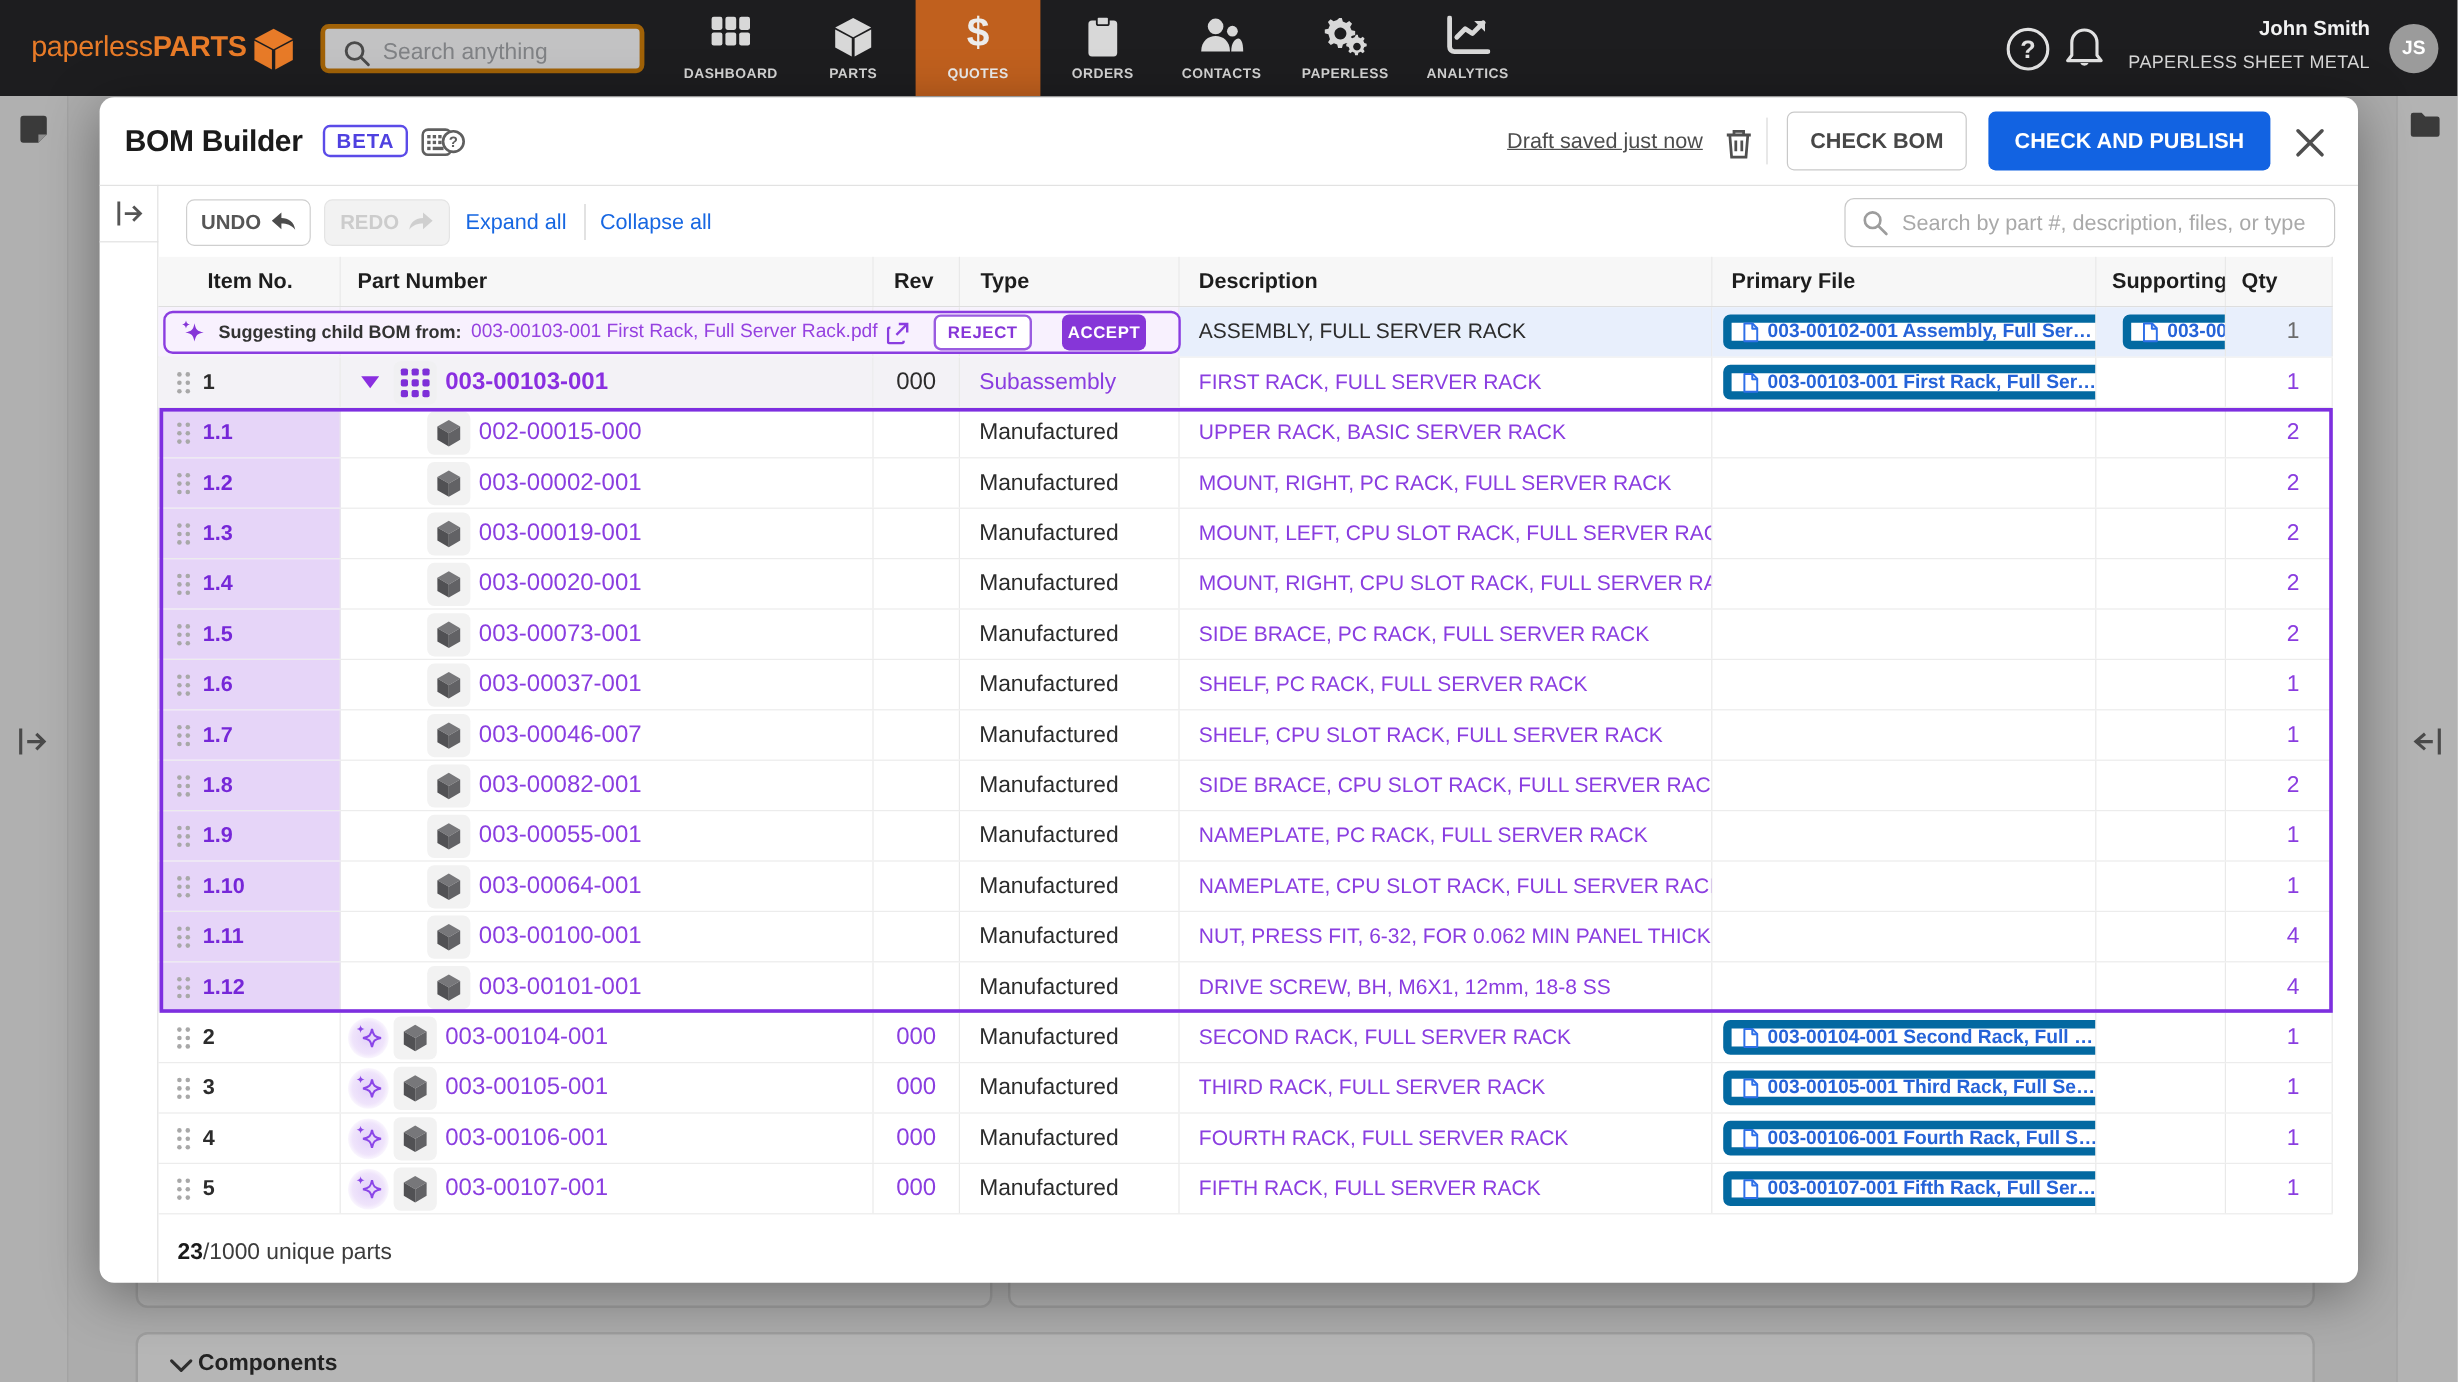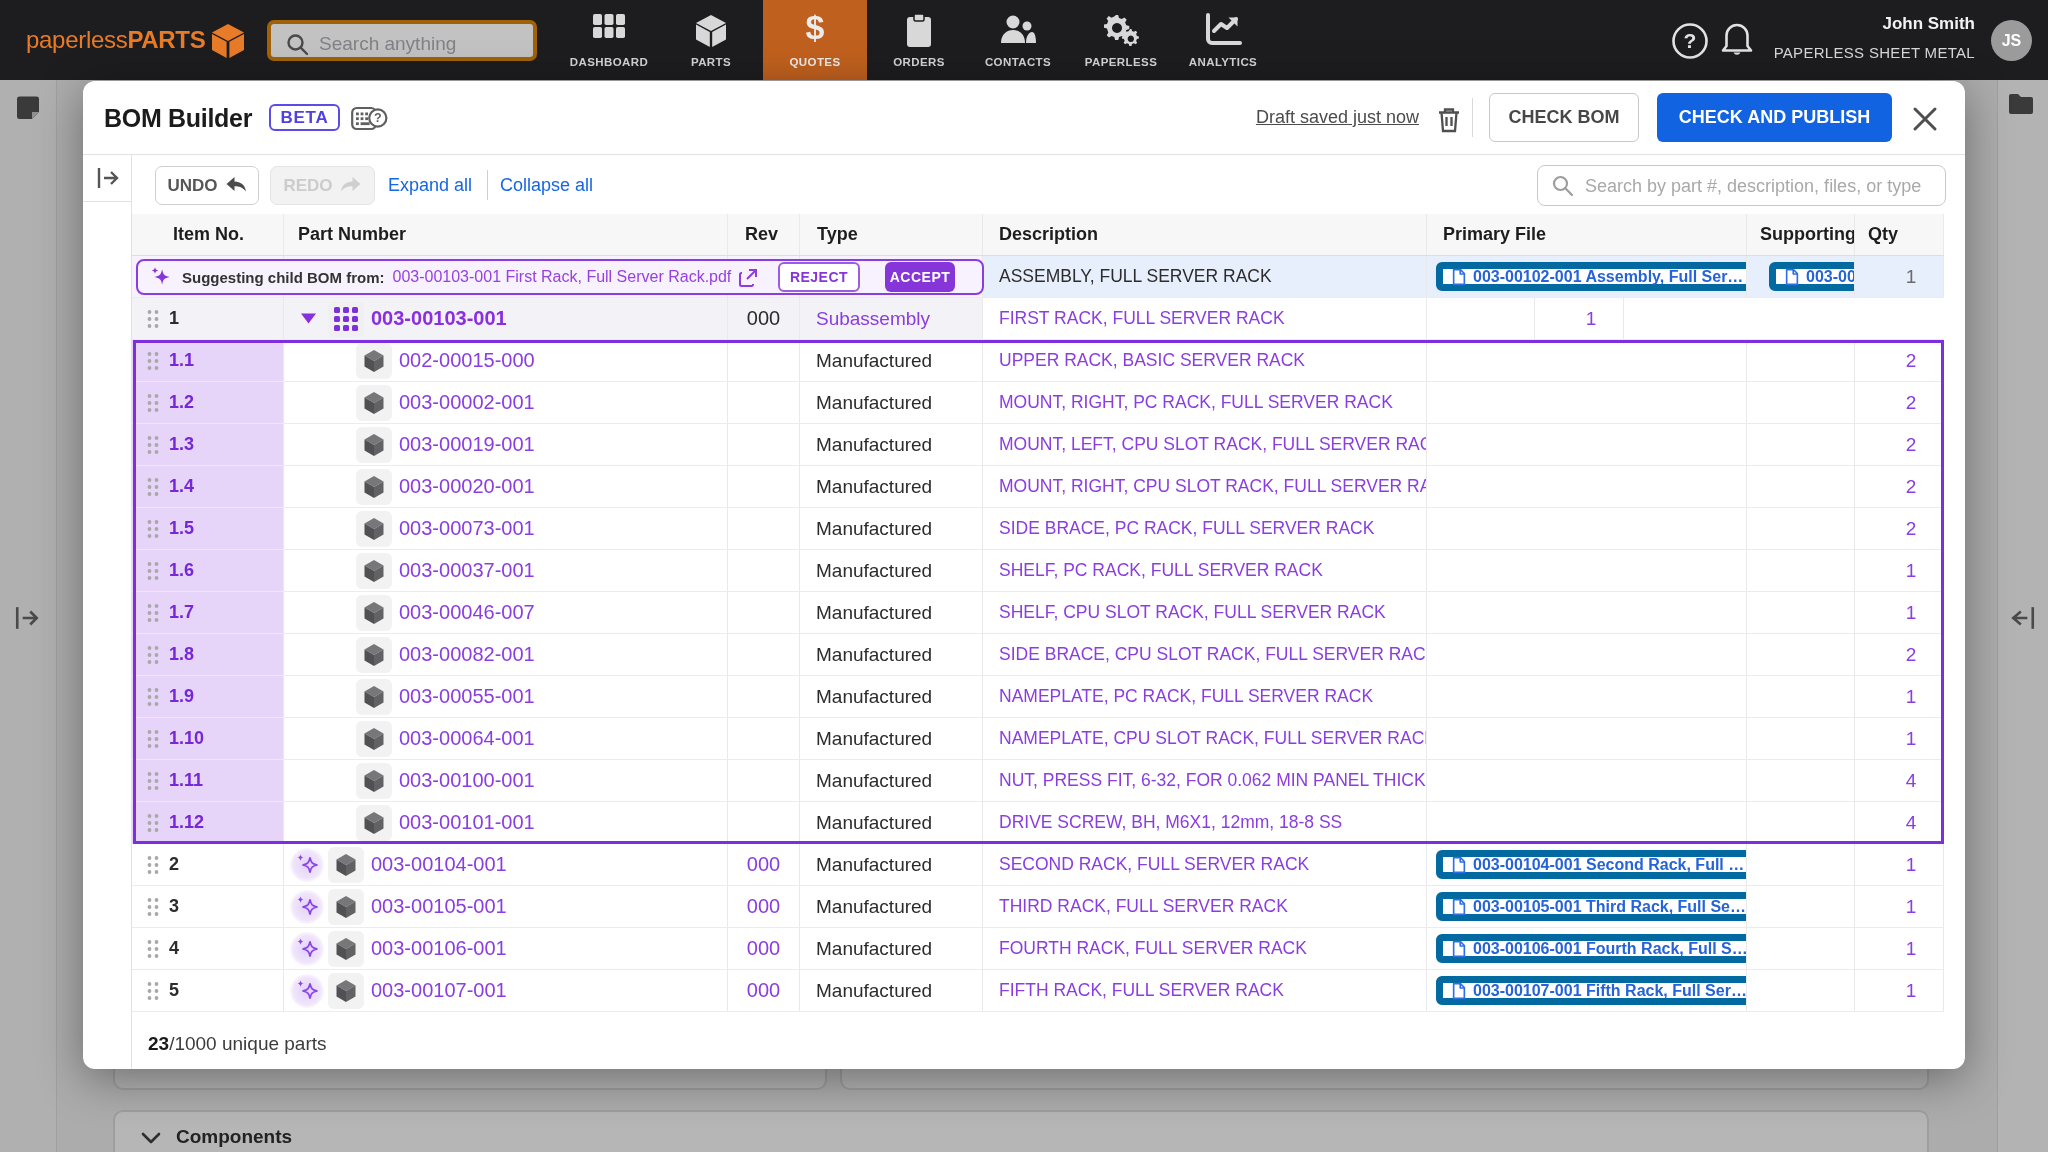--- a/index.html
+++ b/index.html
@@ -76,21 +76,21 @@
 <body>
 
 <div style="position:absolute; left:0; top:80px; width:57px; height:1072px; background:#b0b0b0; border-right:1px solid #a0a0a0;"></div>
 <div style="position:absolute; left:1997px; top:80px; width:51px; height:1072px; background:#b3b3b3; border-left:1px solid #a0a0a0;"></div>
 <div class="bd-panel" style="left:113px; top:700px; width:714px; height:390px;"></div>
 <div class="bd-panel" style="left:840px; top:700px; width:1089px; height:390px;"></div>
 <div class="bd-panel" style="left:113px; top:1110px; width:1816px; height:80px; background:#b6b6b6;"></div>
 <svg width="20" height="12" viewBox="0 0 20 12" style="position:absolute; left:141px; top:1132px;">
     <path d="M2 2 L10 10 L18 2" fill="none" stroke="#2e2e2e" stroke-width="2.6" stroke-linecap="round" stroke-linejoin="round"></path>
   </svg>
-<div style="position:absolute; left:176px; top:1126px; font-size:19px; font-weight:700; color:#222;">Components</div>
+<div style="position:absolute; left:165px; top:1126px; font-size:19px; font-weight:700; color:#222;">Components</div>
 
 <svg width="26" height="26" viewBox="0 0 26 26" style="position:absolute;left:15px;top:95px;">
     <path d="M2 4 a2.5 2.5 0 0 1 2.5 -2.5 h17 a2.5 2.5 0 0 1 2.5 2.5 v13 l-7 7 h-12.5 a2.5 2.5 0 0 1 -2.5 -2.5 Z" fill="#3a3a3a"></path>
     <path d="M24 17 l-7 7 v-7 Z" fill="#8f8f8f"></path>
   </svg>
 <svg width="26" height="24" viewBox="0 0 24 22" style="position:absolute;left:14px;top:606px;">
     <path d="M3 1 V21" stroke="#4a4a4a" stroke-width="2.4"></path>
     <path d="M8 11 H21 M15 5 L21 11 L15 17" fill="none" stroke="#4a4a4a" stroke-width="2.4"></path>
   </svg>
 <svg width="28" height="24" viewBox="0 0 28 24" style="position:absolute;left:2007px;top:92px;">
@@ -344,20 +344,29 @@
         </div>
 <div class="tc c3" style="justify-content:center;background:#f3f2f6;">
           <span class="pn dk">000</span>
         </div>
 <div class="tc c4 cellpad" style="background:#f3f2f6;">
           <span class="fs20 purple">Subassembly</span>
         </div>
 <div class="tc c5 cellpad">
           <span class="desc purple">FIRST RACK, FULL SERVER RACK</span>
         </div>
+<div class="tc c6" style="padding-left:9px;">
+          <span class="chip">
+            <svg width="14" height="18" viewBox="0 0 17 21">
+              <path d="M2 1.5 h8.2 L15 6.3 V19.5 H2 Z" fill="none" stroke="#2e6fe8" stroke-width="2" stroke-linejoin="round"></path>
+              <path d="M10 1.5 V6.8 H15" fill="none" stroke="#2e6fe8" stroke-width="2" stroke-linejoin="round"></path>
+            </svg>
+            <span style="overflow:hidden;">003-00103-001 First Rack, Full Ser…</span>
+          </span>
+        </div>
 <div class="tc c7"></div>
 <div class="tc c8">
           <span class="qty purple">1</span>
         </div>
       </div>
 <div class="trow kid">
 <div class="tc c1">
           <svg class="drag" width="16" height="22">
             <g fill="#a8a8a8">
               <circle cx="4.5" cy="4" r="1.9"></circle>

